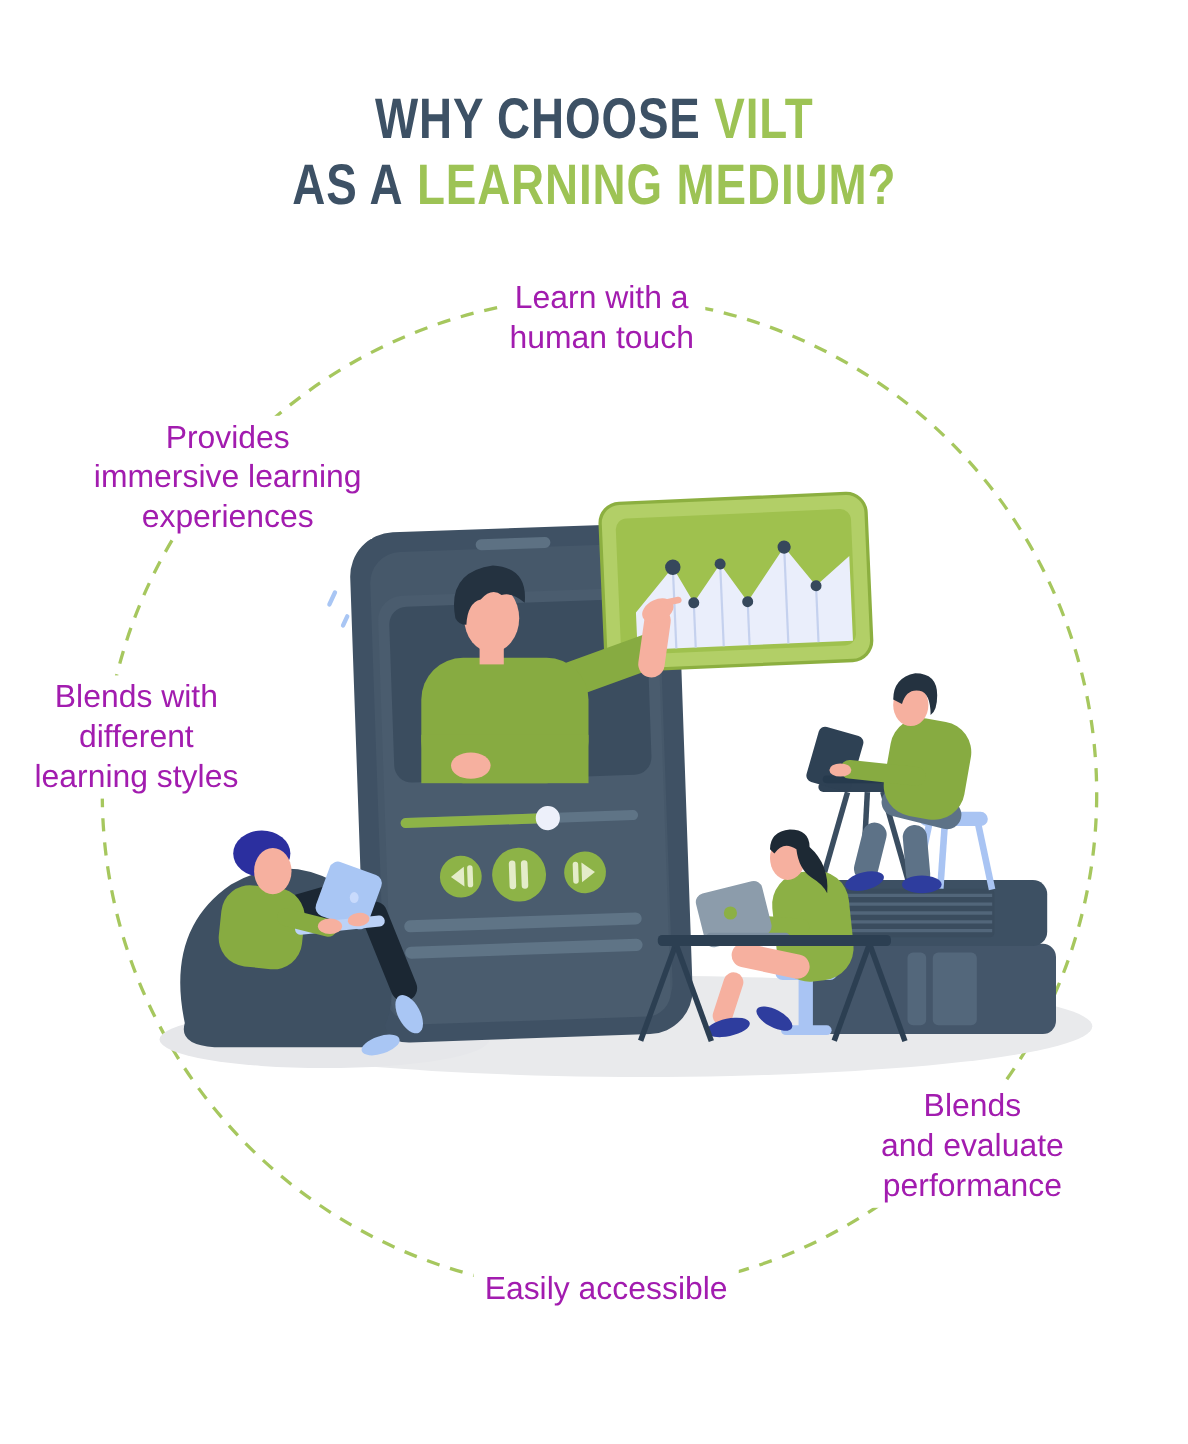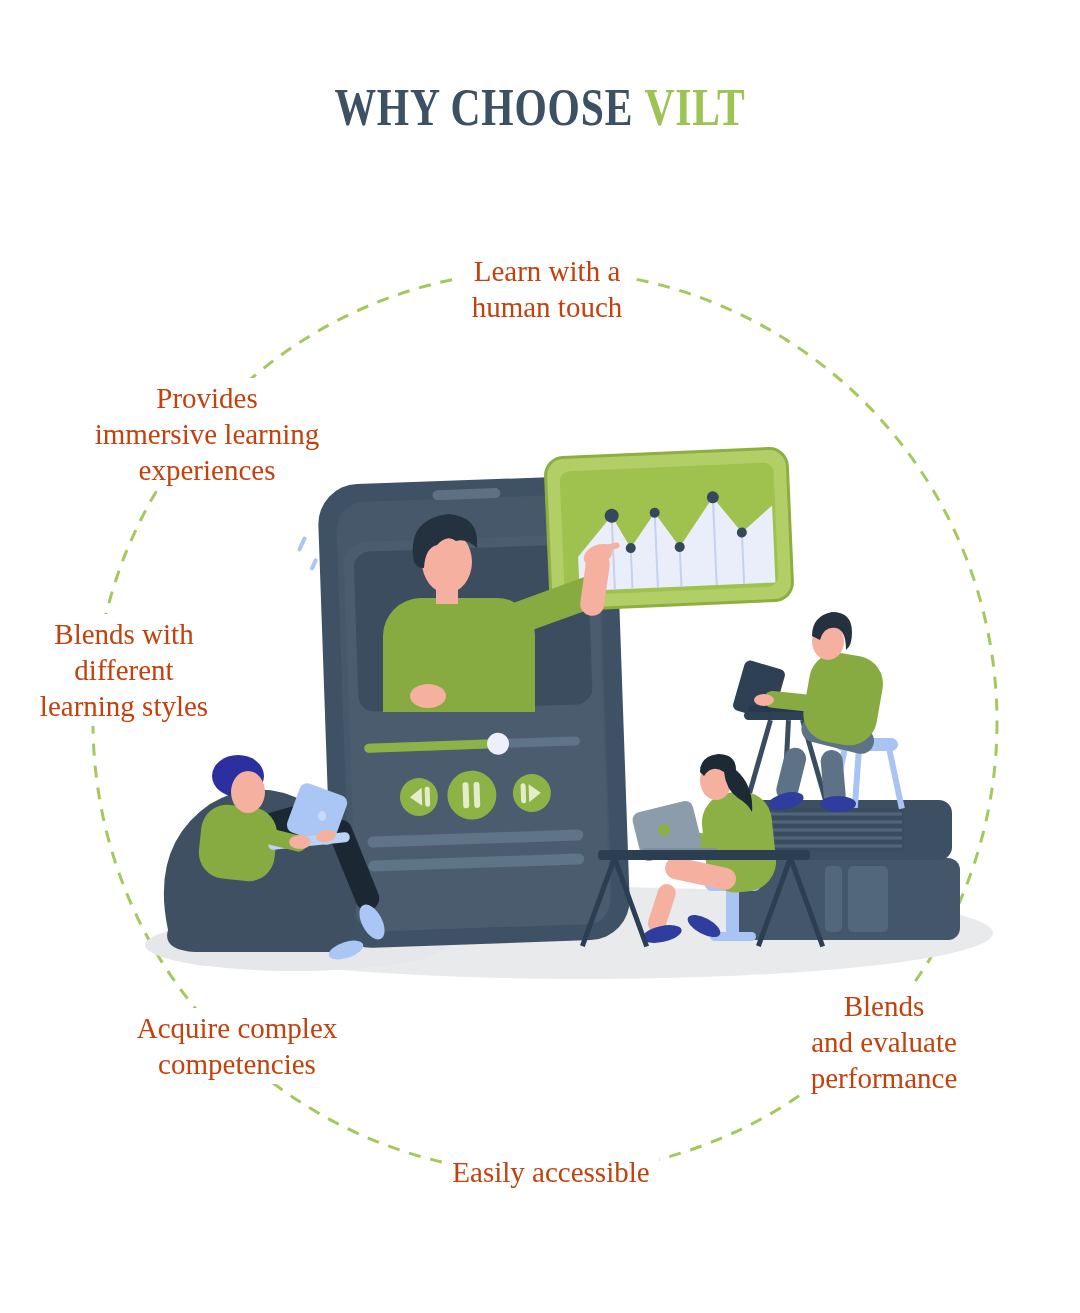--- a/index.html
+++ b/index.html
@@ -1,37 +1,38 @@
 <!DOCTYPE html>
 <html><head>
 <meta charset="utf-8">
 <style>
   html,body{margin:0;padding:0;background:#fff;}
   #canvas{position:relative;width:1080px;height:1313px;background:#ffffff;overflow:hidden;
-          font-family:Liberation Serif, serif;}
+          font-family:Liberation Sans, sans-serif;}
   
   #title{position:absolute;top:78px;left:0;width:1080px;text-align:center;line-height:60px;
          font-weight:700;font-size:52px;letter-spacing:1px;}
   .squeeze{display:inline-block;transform:scaleX(0.8);transform-origin:center;white-space:nowrap;}
   .t-dark{color:#3d5165;}
   .t-green{color:#9dc355;}
   
   .node-label{position:absolute;transform:translate(-50%,-50%);text-align:center;
-              font-size:29px;line-height:36px;color:#c2410c;background:#ffffff;
+              font-size:29px;line-height:36px;color:#a21caf;background:#ffffff;
               padding:2px 10px;white-space:pre-line;z-index:5;}
   
   #scene{position:absolute;left:0;top:0;z-index:1;}
 </style>
 </head>
 <body>
 
 <div id="canvas">
 
   <div id="title">
     <div><span class="squeeze"><span class="t-dark">WHY CHOOSE</span>&nbsp;<span class="t-green">VILT</span></span></div>
+    <div><span class="squeeze"><span class="t-dark">AS A</span>&nbsp;<span class="t-green">LEARNING MEDIUM?</span></span></div>
   </div>
 
   <svg id="scene" width="1080" height="1313" viewBox="0 0 1080 1313">
 
     <circle cx="545" cy="722" r="452" fill="none" stroke="#a6c75e" stroke-width="3" stroke-dasharray="12 10"></circle>
 
     <ellipse cx="585" cy="933" rx="408" ry="46" fill="#e9eaec"></ellipse>
     <ellipse cx="295" cy="945" rx="150" ry="26" fill="#e6e7ea"></ellipse>
 
     <g transform="rotate(-2 474 712)">
@@ -208,22 +209,20 @@
       <ellipse cx="326" cy="836" rx="10" ry="6" transform="rotate(-8 326 836)" fill="#f6b09f"></ellipse>
     </g>
   </svg>
 
   <div class="node-label" style="left:547px;top:289px;">Learn with a
 human touch</div>
   <div class="node-label" style="left:884px;top:1042px;">Blends
 and evaluate
 performance</div>
   <div class="node-label" style="left:551px;top:1172px;text-align:center;">Easily accessible</div>
-  <div class="node-label" style="left:237px;top:1046px;">Acquire complex
-competencies</div>
   <div class="node-label" style="left:207px;top:434px;">Provides
 immersive learning
 experiences</div>
   <div class="node-label" style="left:124px;top:670px;">Blends with
 different
 learning styles</div>
 
 </div>
 
 </body></html>

